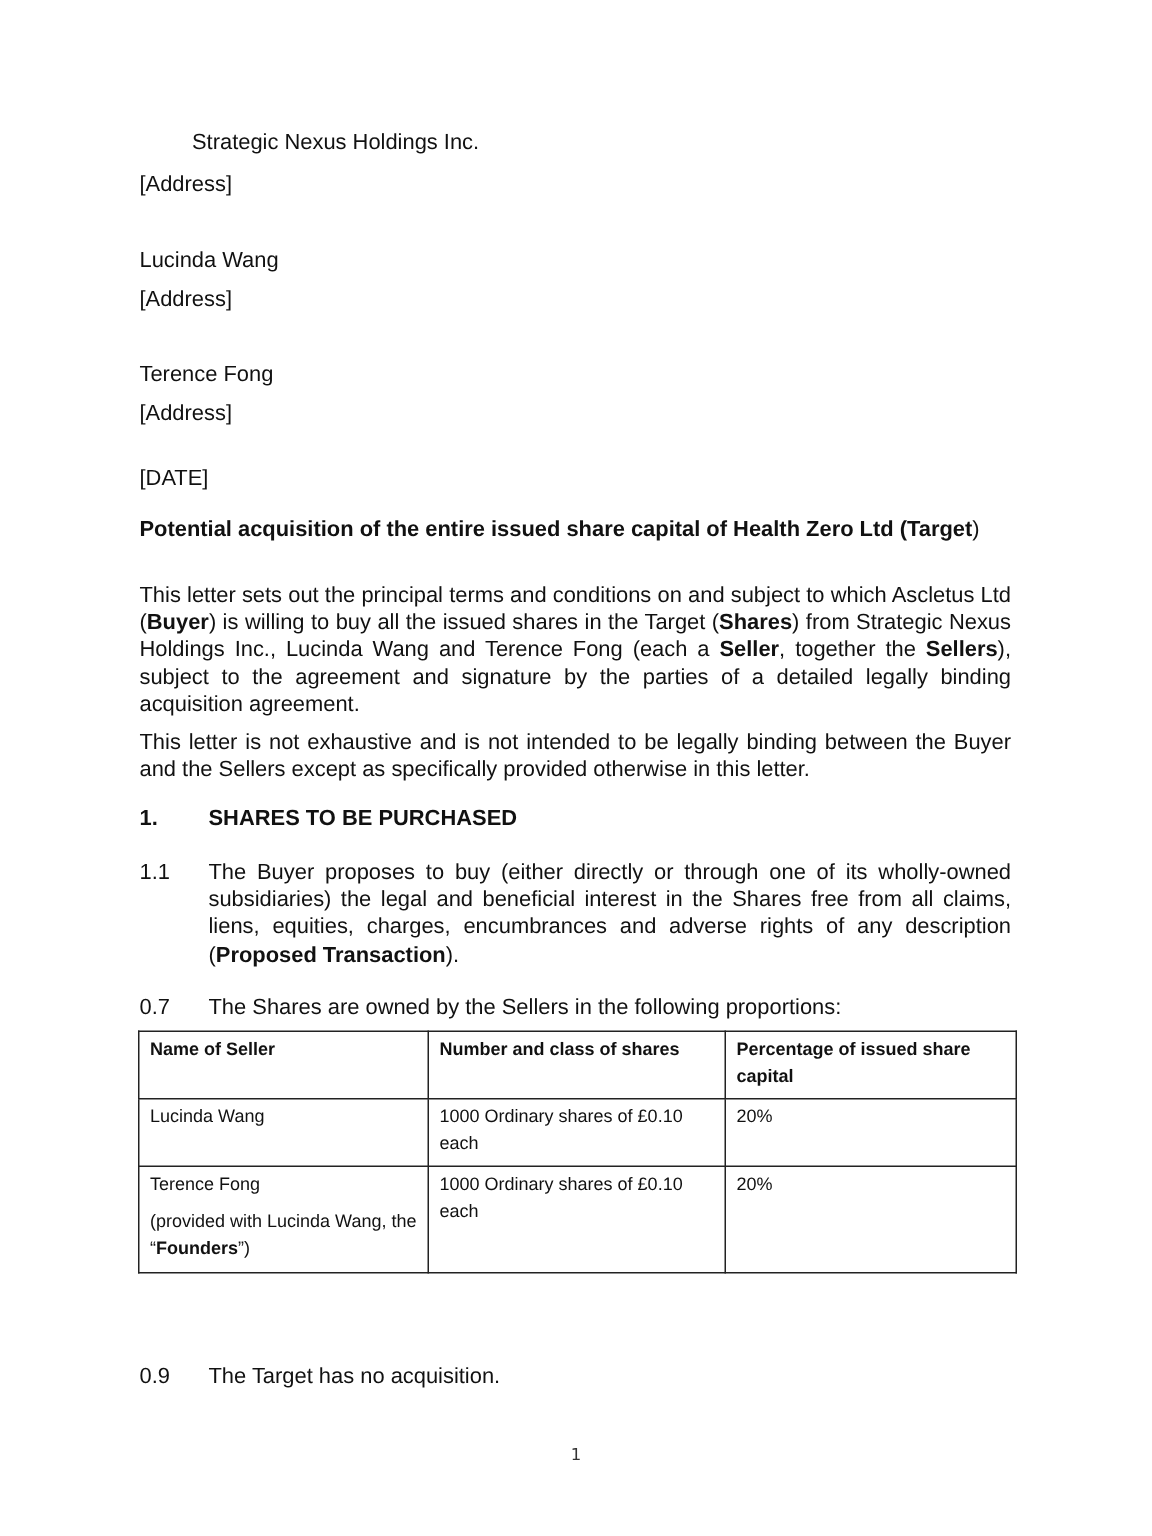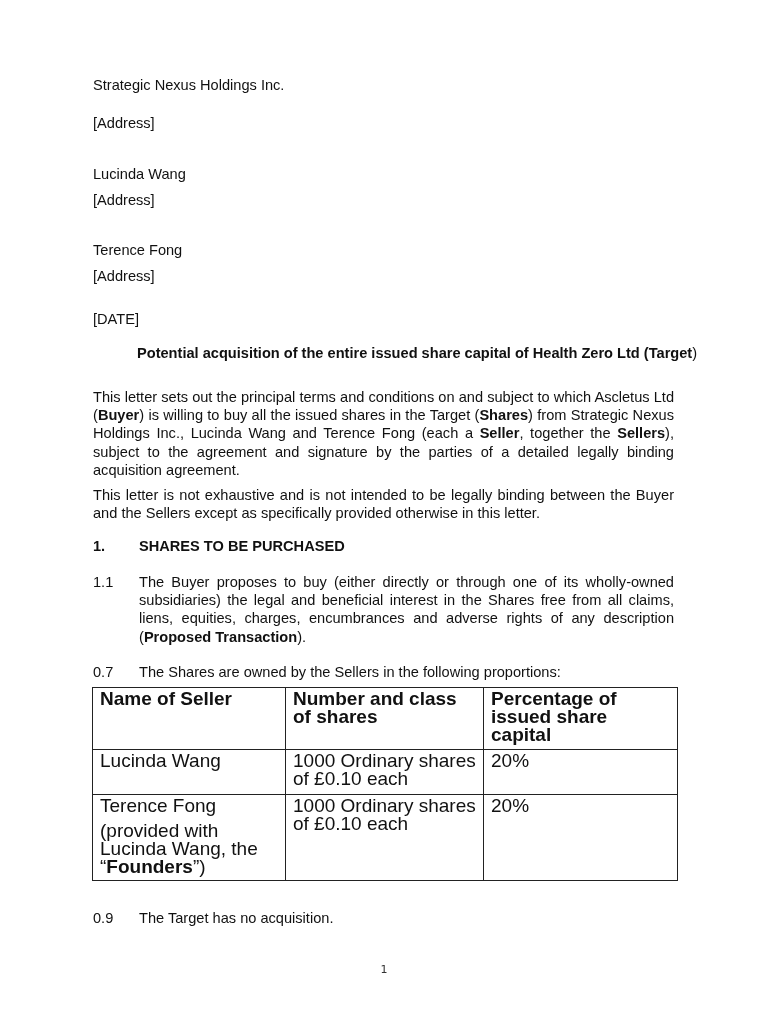--- a/index.html
+++ b/index.html
@@ -6,38 +6,38 @@
   body { width:768px; height:1024px; position:relative; overflow:hidden;
          font-family:"Liberation Sans", sans-serif; color:#111; font-size:14.6px; }
   .abs { position:absolute; }
   .line { position:absolute; left:93px; white-space:nowrap; line-height:18px; }
   .para { position:absolute; left:93px; width:581px; text-align:justify; line-height:18.2px; }
   .para.last-left { text-align-last:left; }
   b { font-weight:bold; }
   .num { position:absolute; left:93px; line-height:18.2px; }
   .sub { position:absolute; left:139px; width:535px; text-align:justify; line-height:18.2px; text-align-last:left; }
   table { position:absolute; left:92px; top:687px; border-collapse:collapse; table-layout:fixed; width:585px; }
-  td { border:1.6px solid #222; vertical-align:top; padding:2px 7px 4px 7px; line-height:18.2px; font-size:19px; }
+  td { border:1.6px solid #222; vertical-align:top; padding:2px 7px 4px 7px; line-height:18.2px; font-size:12px; }
   td p { margin:0; }
   td p + p { margin-top:7px; }
   .pageno { position:absolute; left:0; width:768px; top:963px; text-align:center; font-size:11px; font-family:"DejaVu Sans", sans-serif; color:#333; }
 </style>
 </head>
 <body>
 
-<div class="line" style="top:76px;">Strategic Nexus Holdings Inc.</div>
+<div class="line" style="top:86px;margin-left:35px;">Strategic Nexus Holdings Inc.</div>
 <div class="line" style="top:114px;">[Address]</div>
 <div class="line" style="top:165px;">Lucinda Wang</div>
 <div class="line" style="top:191px;">[Address]</div>
 <div class="line" style="top:241px;">Terence Fong</div>
 <div class="line" style="top:267px;">[Address]</div>
 
 <div class="line" style="top:310px;">[DATE]</div>
 
-<div class="para last-left" style="top:344px;margin-left:44px;"><b><span>Potential acquisition of the entire issued share capital of Health Zero Ltd (</span><span>Target</span></b><span>)</span></div>
+<div class="para last-left" style="top:344px;"><b><span>Potential acquisition of the entire issued share capital of Health Zero Ltd (</span><span>Target</span></b><span>)</span></div>
 
 <div class="para last-left" style="top:388px;"><span>This letter sets out the principal terms and conditions on and subject to which Ascletus Ltd (</span><b>Buyer</b><span>) is willing to buy all the issued shares in the Target (</span><b>Shares</b><span>) from Strategic Nexus Holdings Inc., Lucinda Wang and Terence Fong (each a </span><b>Seller</b><span>, together the </span><b>Sellers</b><span>), subject to the agreement and signature by the parties of a detailed legally binding acquisition agreement.</span></div>
 
 <div class="para last-left" style="top:486px;">This letter is not exhaustive and is not intended to be legally binding between the Buyer and the Sellers except as specifically provided otherwise in this letter.</div>
 
 <div class="num" style="top:537px;font-weight:bold;">1.</div>
 <div class="abs" style="left:139px;top:537px;font-weight:bold;line-height:18.2px;">SHARES TO BE PURCHASED</div>
 
 <div class="num" style="top:573px;">1.1</div>
 <div class="sub" style="top:573px;"><span>The Buyer proposes to buy (either directly or through one of its wholly-owned subsidiaries) the legal and beneficial interest in the Shares free from all claims, liens, equities, charges, encumbrances and adverse rights of any description (</span><b>Proposed Transaction</b><span>).</span></div>

